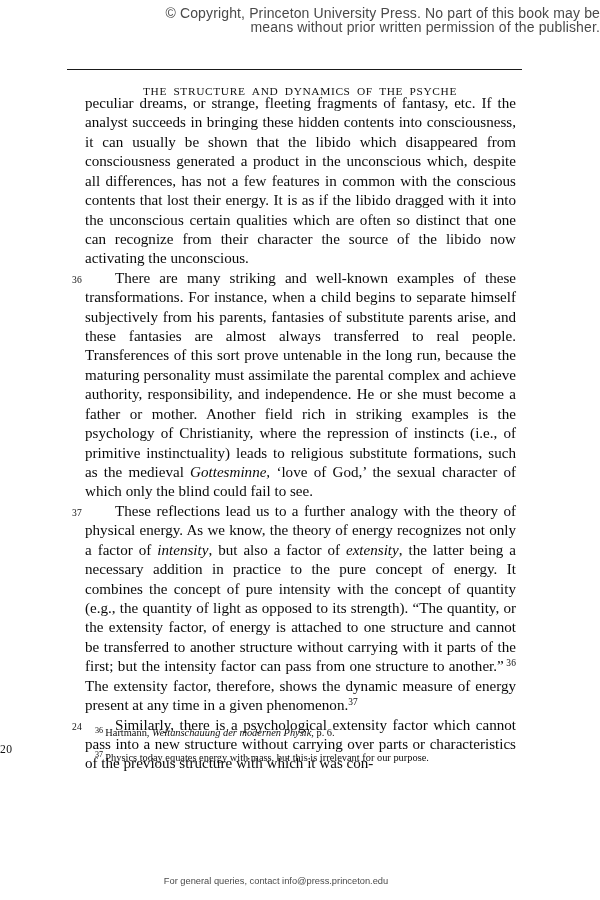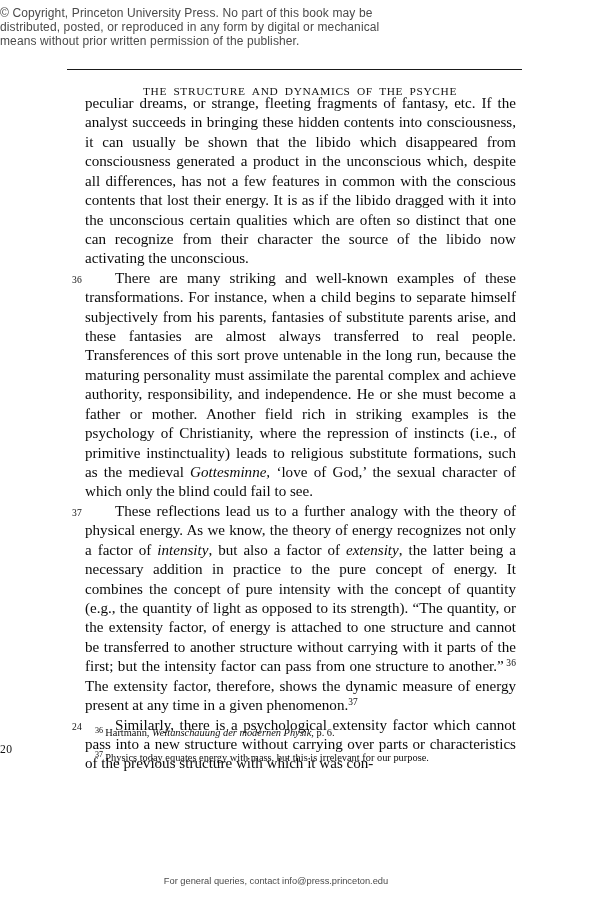--- a/index.html
+++ b/index.html
@@ -15,23 +15,23 @@
     color: #000000;
     overflow: hidden;
   }
 
   
   .copyright-notice {
     position: absolute;
     top: 6px;
     left: 0;
     width: 600px;
-    text-align: left;
+    text-align: right;
     font-family: "Liberation Sans", "DejaVu Sans", sans-serif;
-    font-size: 12px;
+    font-size: 14px;
     line-height: 14.2px;
     color: #4a4a4a;
     letter-spacing: 0.01em;
   }
   .copyright-notice div { white-space: nowrap; }
 
   
   .running-head {
     position: absolute;
     top: 49px;
@@ -142,21 +142,20 @@
     font-family: "Liberation Sans", "DejaVu Sans", sans-serif;
     font-size: 9.3px;
     color: #4a4a4a;
   }
 </style>
 </head>
 <body>
 
 <div class="copyright-notice">
   <div>© Copyright, Princeton University Press. No part of this book may be</div>
-  <div>distributed, posted, or reproduced in any form by digital or mechanical</div>
   <div>means without prior written permission of the publisher.</div>
 </div>
 
 <div class="running-head">
   <span class="word">THE</span><span class="word">STRUCTURE</span><span class="word">AND</span><span class="word">DYNAMICS</span><span class="word">OF</span><span class="word">THE</span><span class="word">PSYCHE</span>
 </div>
 <div class="head-rule"></div>
 
 <div class="text-block">
 

